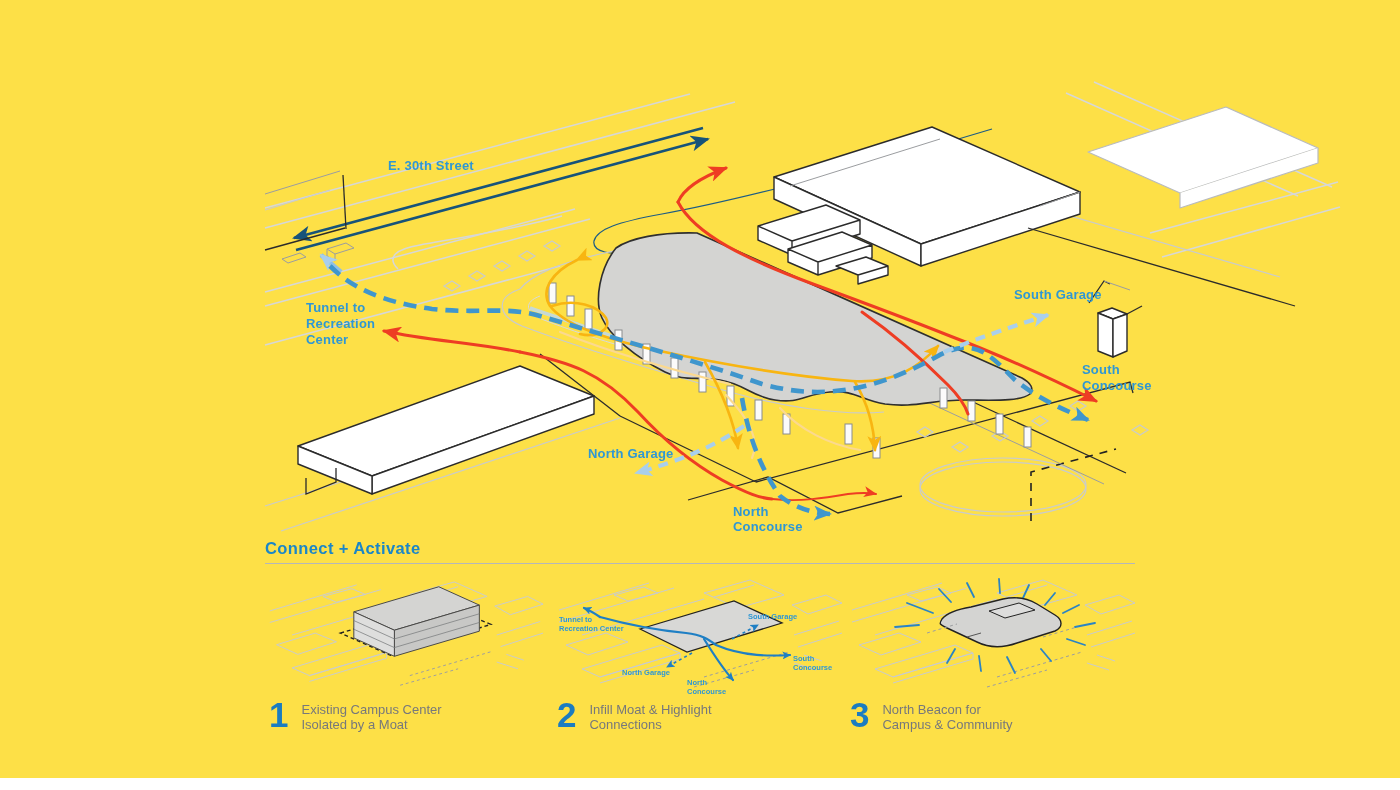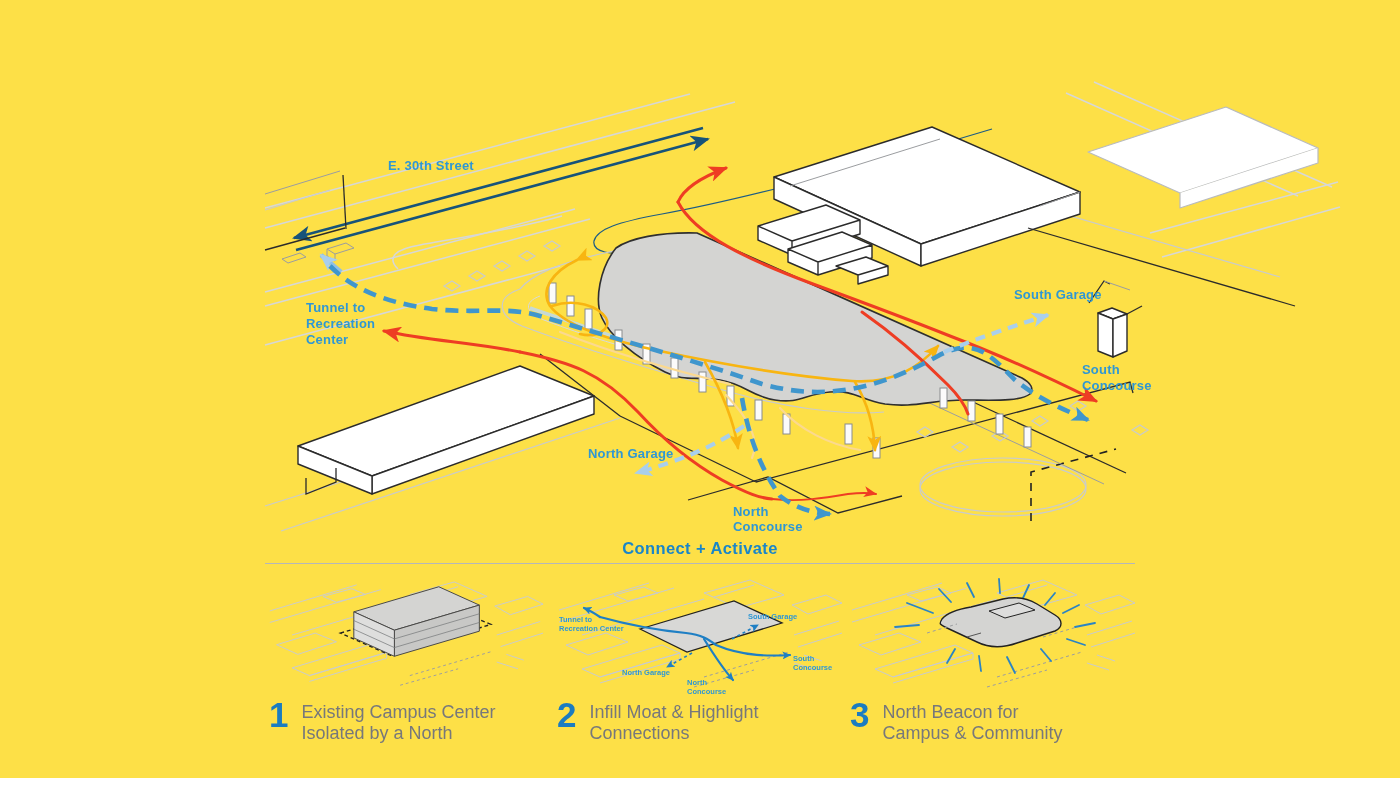--- a/index.html
+++ b/index.html
@@ -21,27 +21,27 @@
   .redt{fill:none;stroke:#ee3d23;stroke-width:1.8;stroke-linecap:round;}
   .yel {fill:none;stroke:#f8b511;stroke-width:2.6;stroke-linecap:round;}
   .yelp{fill:none;stroke:#fbd98f;stroke-width:2.2;stroke-linecap:round;}
   .bdsh{fill:none;stroke:#3f96cd;stroke-width:4.6;stroke-dasharray:13 8;}
   .pdsh{fill:none;stroke:#a9cfec;stroke-width:4.2;stroke-dasharray:10 7;}
   .p2ln{fill:none;stroke:#1e7fc4;stroke-width:2.2;stroke-linecap:round;}
   .p2ds{fill:none;stroke:#1e7fc4;stroke-width:1.6;stroke-dasharray:3 3;}
   .ray {fill:none;stroke:#2a84c4;stroke-width:1.8;stroke-linecap:round;}
   .mini{fill:none;stroke:#c9cbcd;stroke-width:1;}
   .minid{fill:none;stroke:#9b9da0;stroke-width:1;stroke-dasharray:3 3;}
-  #title{position:absolute;left:265px;top:539px;width:870px;text-align:center;
+  #title{position:absolute;left:265px;top:539px;width:870px;text-align:left;
          font-size:16.5px;font-weight:700;color:#1a86c8;letter-spacing:.4px;}
   #divider{position:absolute;left:265px;top:563px;width:870px;height:1px;background:#b5b7b9;}
   .panel{position:absolute;top:575px;}
   .cap{display:flex;align-items:flex-start;gap:13px;margin-top:3px;padding-left:4px;}
   .cap .num{font-size:35px;font-weight:700;color:#1b7cc0;line-height:.85;}
-  .cap .txt{font-size:18px;color:#77787b;line-height:1.18;padding-top:2px;}
+  .cap .txt{font-size:13px;color:#77787b;line-height:1.18;padding-top:2px;}
 </style>
 </head>
 <body>
 
 <div id="stage">
 
   <svg width="1400" height="570" viewBox="0 0 1400 570" style="position:absolute;left:0;top:0;">
     <defs>
       <marker id="aNavy" markerUnits="userSpaceOnUse" markerWidth="20" markerHeight="16" refX="17" refY="8" orient="auto">
         <path d="M0,0 L19,8 L0,16 L5,8 Z" fill="#17537a"></path>
@@ -262,21 +262,21 @@
         <path d="M92,36 L180,10 L222,29 L134,55 Z" fill="#d4d4d2" stroke="#444" stroke-width="1"></path>
         <path d="M134,55 L222,29 L222,56 L134,82 Z" fill="#c8c8c6" stroke="#444" stroke-width="1"></path>
         <path d="M92,36 L134,55 L134,82 L92,63 Z" fill="#dededd" stroke="#444" stroke-width="1"></path>
         <path d="M134,64 L222,38 M134,73 L222,47 M92,45 L134,64 M92,54 L134,73" stroke="#7c7e80" stroke-width=".8" fill="none"></path>
       </g>
     </svg>
     <div class="cap">
       <div class="num">1</div>
       <div class="txt">
         <div>Existing Campus Center</div>
-        <div>Isolated by a North</div>
+        <div>Isolated by a Moat</div>
       </div>
     </div>
   </div>
 
   <div class="panel" style="left:553px;width:292px;">
     <svg width="292" height="122" viewBox="0 0 290 122">
       <defs>
         <marker id="aB2" markerUnits="userSpaceOnUse" markerWidth="9" markerHeight="8" refX="7.5" refY="4" orient="auto">
           <path d="M0,0 L8.5,4 L0,8 L2,4 Z" fill="#1e7fc4"></path>
         </marker>

